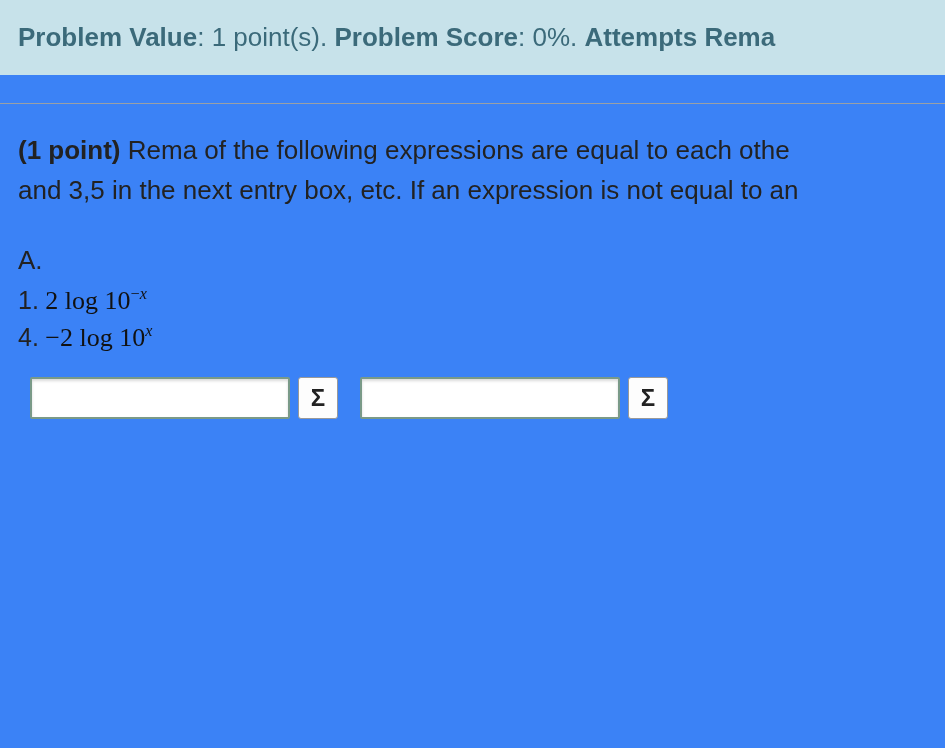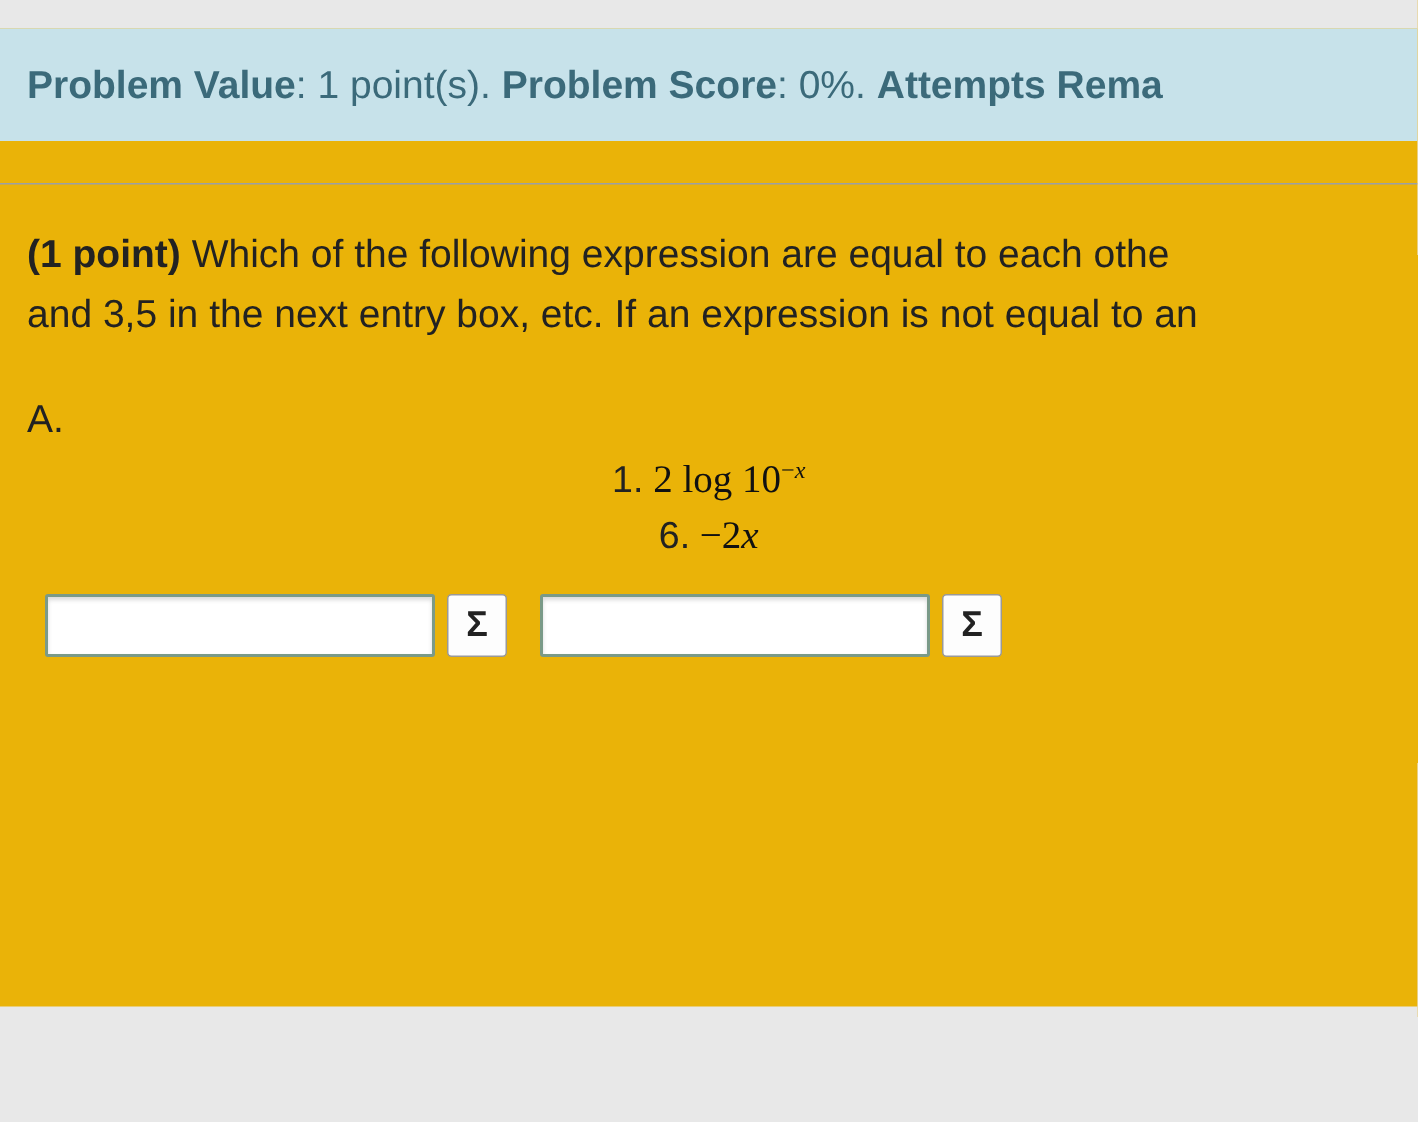--- a/index.html
+++ b/index.html
@@ -5,24 +5,23 @@
   * { box-sizing: border-box; margin: 0; padding: 0; }
   html, body {
     width: 945px;
     height: 748px;
     overflow: hidden;
     font-family: Arial, Helvetica, sans-serif;
     background: #e8e8e8;
   }
   .page {
     width: 945px;
-    height: 652px;
-    background: #eab308;
+    height: 748px;
+    background: #3b82f6;
     position: relative;
-    margin-top: 19px;
   }
   .header-bar {
     background: #c7e2ea;
     padding: 22px 18px 22px 18px;
     font-size: 26px;
     color: #3b6a7a;
     font-weight: bold;
     white-space: nowrap;
     overflow: hidden;
   }
@@ -44,21 +43,20 @@
     overflow: hidden;
   }
   .question-text .pts { font-weight: bold; }
   .part-label {
     font-size: 26px;
     color: #222;
     margin-top: 34px;
   }
   .expr-list {
     margin-top: 6px;
-    text-align: center;
   }
   .expr-row {
     font-size: 26px;
     color: #111;
     line-height: 1.45;
     font-family: "Times New Roman", Times, serif;
     white-space: nowrap;
   }
   .expr-row .num {
     font-family: Arial, Helvetica, sans-serif;
@@ -115,34 +113,34 @@
 
   <div class="header-bar">
     <span class="label">Problem Value</span><span class="val">: </span><span class="val">1 point(s)</span><span class="val">. </span><span class="label">Problem Score</span><span class="val">: </span><span class="val">0%</span><span class="val">. </span><span class="label">Attempts Rema</span>
   </div>
 
   <div class="divider"></div>
 
   <div class="content">
 
     <div class="question-text">
-      <span class="pts">(1 point)</span><span> Which of the following expression are equal to each othe</span>
+      <span class="pts">(1 point)</span><span> Rema of the following expressions are equal to each othe</span>
     </div>
     <div class="question-text">and 3,5 in the next entry box, etc. If an expression is not equal to an</div>
 
     <div class="part-label">A.</div>
 
     <div class="expr-list">
       <div class="expr-row">
         <span class="num">1.</span>
         <span class="math"> 2 log 10<sup>−<i>x</i></sup></span>
       </div>
       <div class="expr-row">
-        <span class="num">6.</span>
-        <span class="math"> −2<i>x</i></span>
+        <span class="num">4.</span>
+        <span class="math"> −2 log 10<sup><i>x</i></sup></span>
       </div>
     </div>
 
     <div class="answer-row">
       <div class="answer-group">
         <input class="answer-input" type="text" value="" style="">
         <div class="sigma-btn">Σ</div>
       </div>
       <div class="answer-group">
         <input class="answer-input" type="text" value="" style="">

